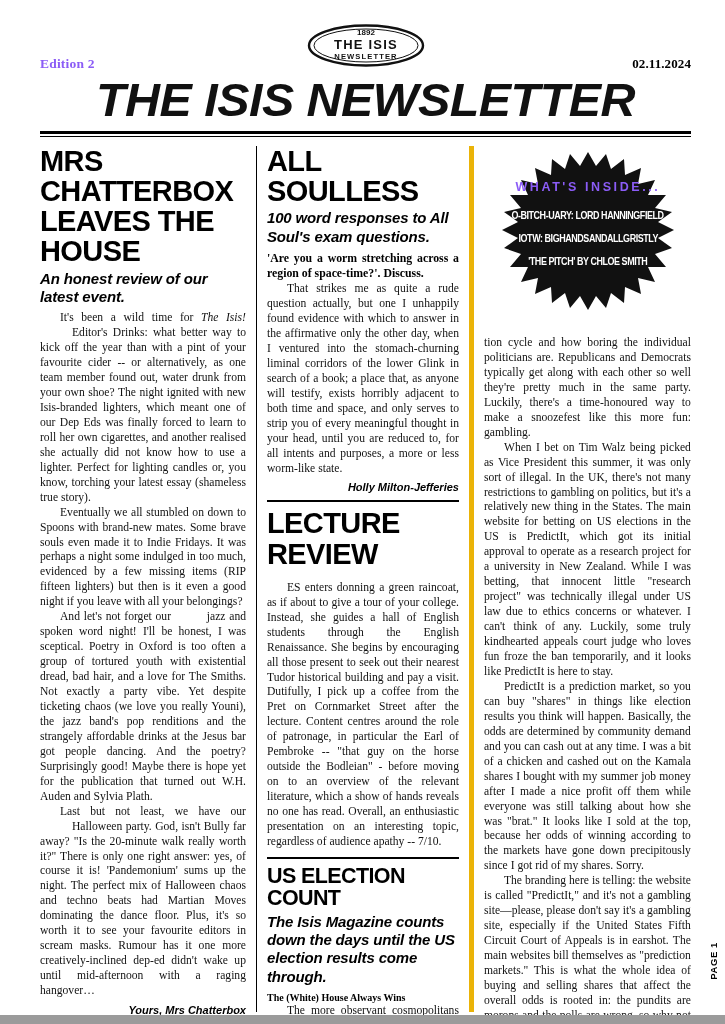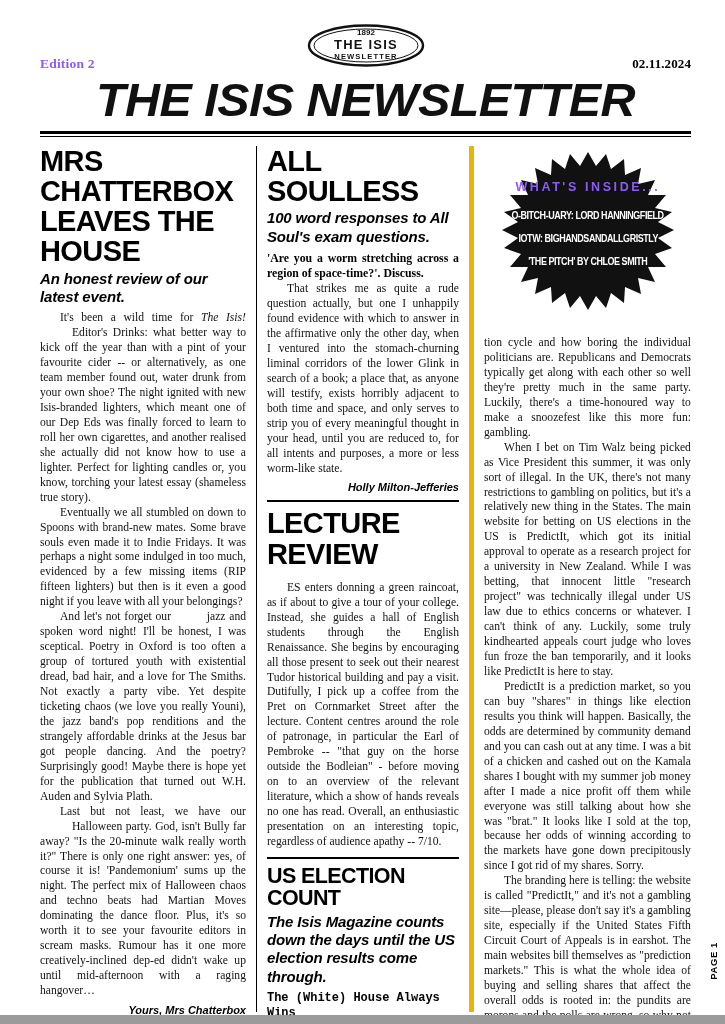--- a/index.html
+++ b/index.html
@@ -137,23 +137,23 @@
   .question {
     font-family: "Liberation Serif", serif;
     font-weight: bold;
     font-size: 11.8px;
     line-height: 1.28;
     margin: 0 0 1px 0;
     color: #000;
     text-align: justify;
   }
   .subhead {
-    font-family: Liberation Mono, monospace;
-    font-weight: bold;
-    font-size: 12px;
+    font-family: Liberation Serif, serif;
+    font-weight: bold;
+    font-size: 10px;
     line-height: 1.3;
     margin: 4px 0 0 0;
     color: #000;
   }
   .byline {
     font-family: "Liberation Sans", sans-serif;
     font-weight: bold;
     font-style: italic;
     font-size: 11px;
     text-align: right;

